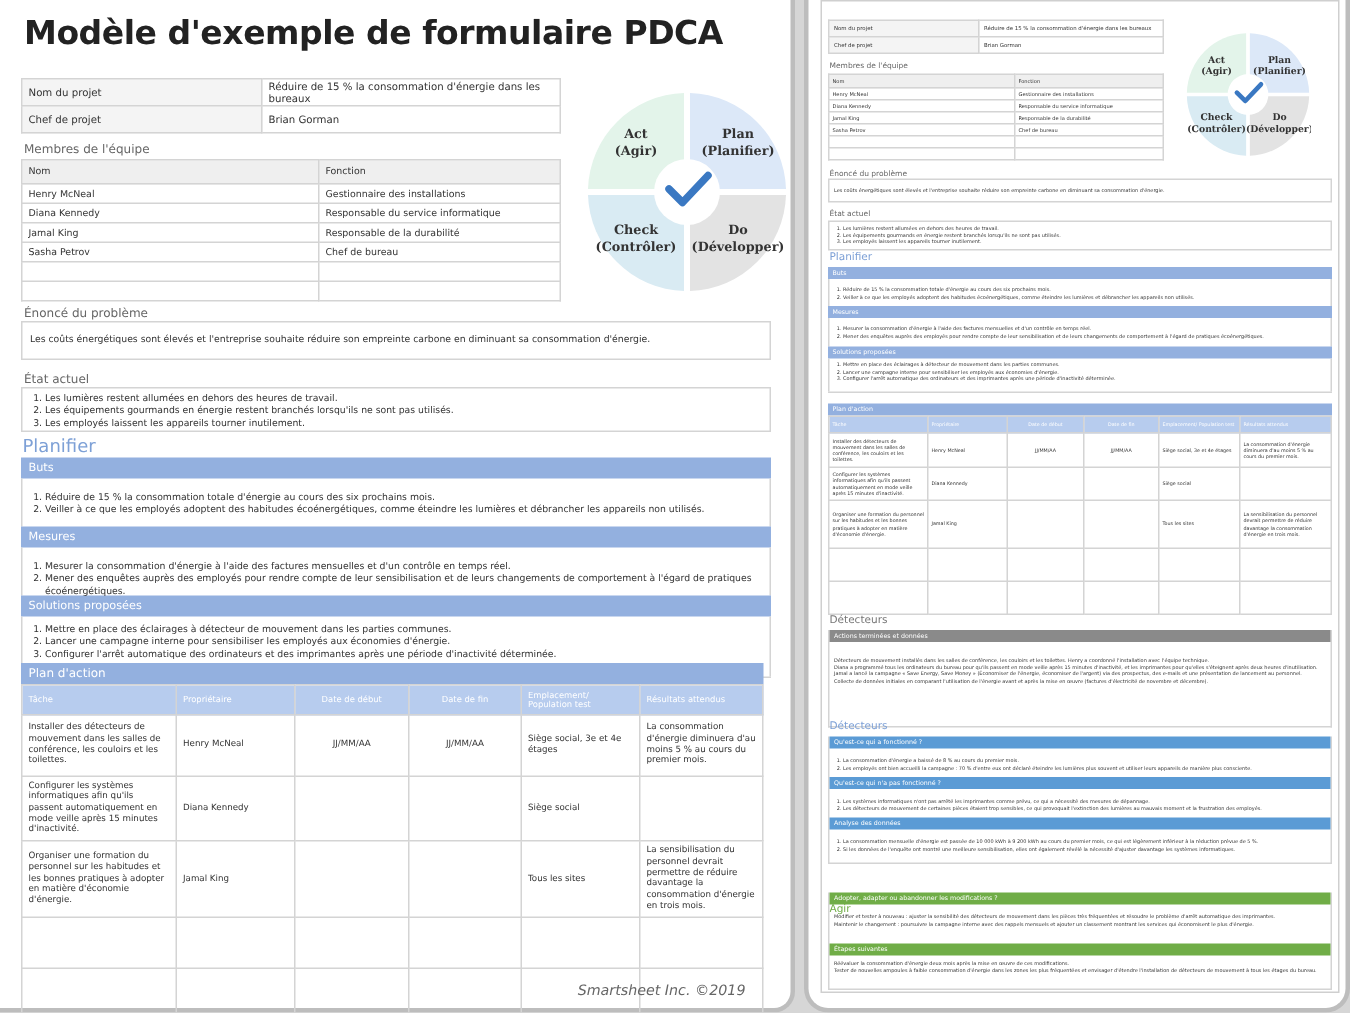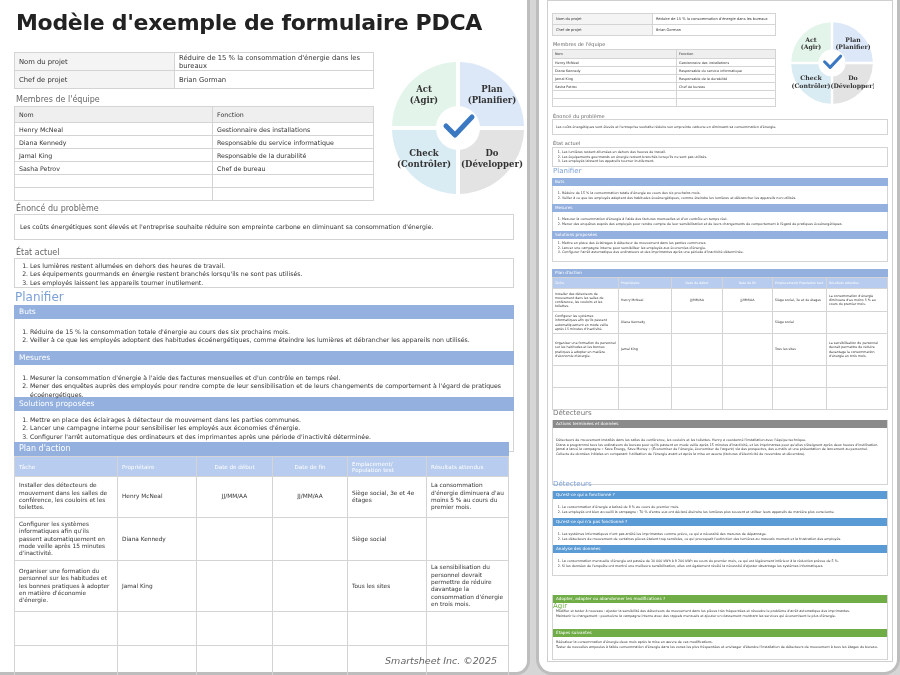--- a/index.html
+++ b/index.html
@@ -209,21 +209,21 @@
             <td></td>
             <td></td>
             <td></td>
             <td></td>
             <td></td>
       </tr>
     </tbody>
       </table>
   </div>
 
-  <div class="footer">Smartsheet Inc. ©2025</div>
+  <div class="footer">Smartsheet Inc. ©2019</div>
 </div>
 
 <div id="preview" class="card">
   <div class="inner p">
 
     <div style="position:absolute;left:4px;top:12px;width:224px">
       <table class="kv">
         <tbody>
             <tr>
               <td>Nom du projet</td>

